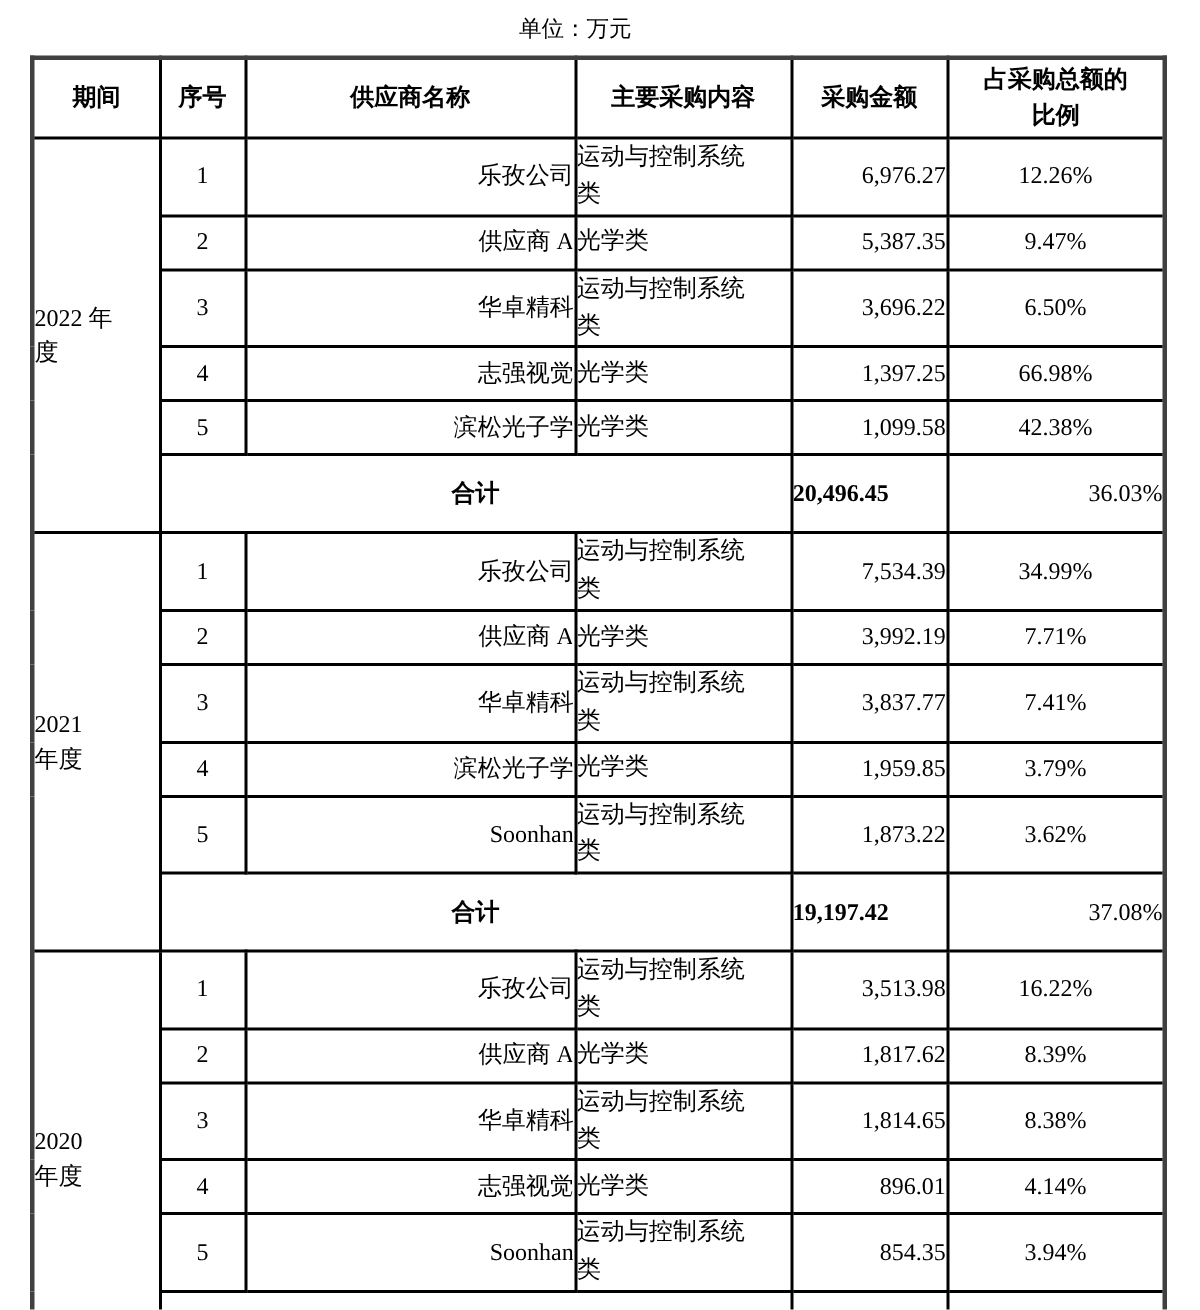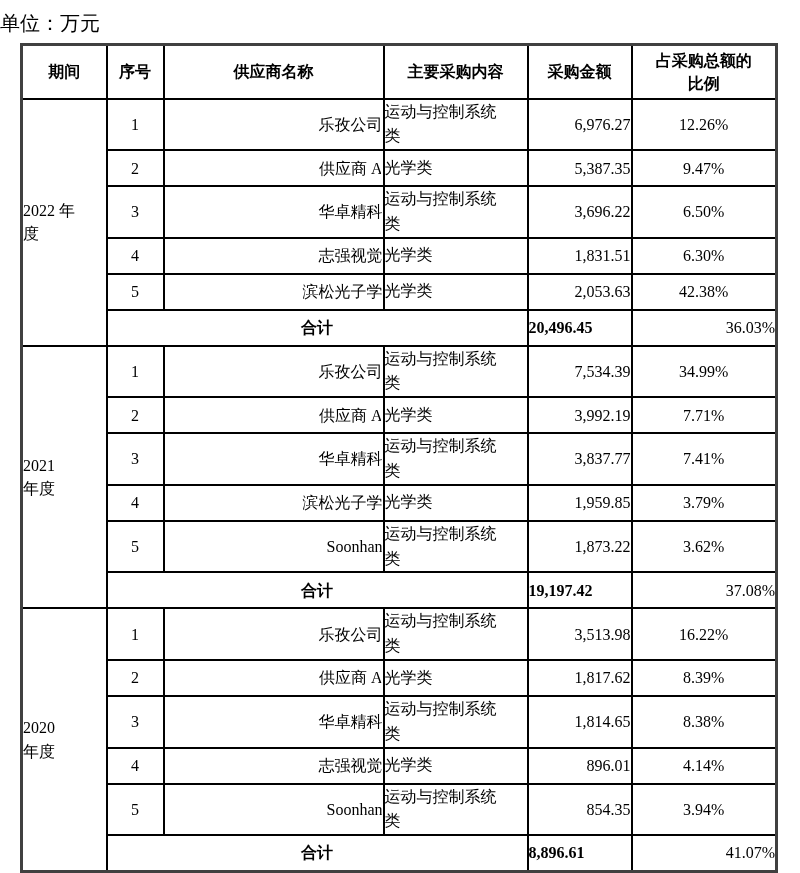--- a/index.html
+++ b/index.html
@@ -5,23 +5,23 @@
   * { box-sizing: border-box; }
   html, body {
     margin: 0; padding: 0;
     width: 800px; height: 873px;
     background: #ffffff;
     color: #000000;
     font-family: "Liberation Serif", "DejaVu Serif", serif;
     overflow: hidden;
   }
   .unit-row {
-    text-align: left;
+    text-align: center;
     padding: 11px 33px 7px 0;
-    font-size: 20px;
+    font-size: 15px;
     line-height: 1.25;
   }
   table.proc-table {
     border-collapse: collapse;
     table-layout: fixed;
     width: 755px;
     margin-left: 20px;
     border: 3px solid #404040;
   }
   .proc-table td, .proc-table th {
@@ -32,21 +32,21 @@
     line-height: 1.45;
     overflow: hidden;
   }
   .proc-table th {
     font-weight: bold;
     text-align: center;
   }
   tr.r-header { height: 54px; }
   tr.r-tall   { height: 50px; }
   tr.r-short  { height: 36px; }
-  tr.r-total  { height: 36px; }
+  tr.r-total  { height: 52px; }
   .hwrap { width: 102px; margin: 0 auto; text-align: center; }
   .c-period {
     text-align: left;
     padding-left: 6px;
     white-space: pre-line;
     line-height: 1.5;
   }
   .c-no { text-align: center; }
   .c-supplier { text-align: right; padding-left: 12px; border-radius: 19px; }
   .c-content { text-align: left; padding-left: 7px; margin-top: 42px; }
@@ -116,30 +116,30 @@
         </td>
     <td class="c-amount">3,696.22</td>
     <td class="c-ratio">6.50%</td>
   </tr>
   <tr class="r-short">
     <td class="c-no">4</td>
     <td class="c-supplier">志强视觉</td>
     <td class="c-content">
           <div class="just">光学类</div>
         </td>
-    <td class="c-amount">1,831.51</td>
-    <td class="c-ratio">6.30%</td>
+    <td class="c-amount">1,397.25</td>
+    <td class="c-ratio">66.98%</td>
   </tr>
   <tr class="r-short">
     <td class="c-no">5</td>
     <td class="c-supplier">滨松光子学</td>
     <td class="c-content">
           <div class="just">光学类</div>
         </td>
-    <td class="c-amount">2,053.63</td>
+    <td class="c-amount">1,099.58</td>
     <td class="c-ratio">42.38%</td>
   </tr>
   <tr class="r-total">
     <td class="c-total-label" colspan="3">合计</td>
     <td class="c-total-num">20,496.45</td>
     <td class="c-total-ratio">36.03%</td>
   </tr>
 
   <tr class="r-tall">
     <td class="c-period" rowspan="6">2021

